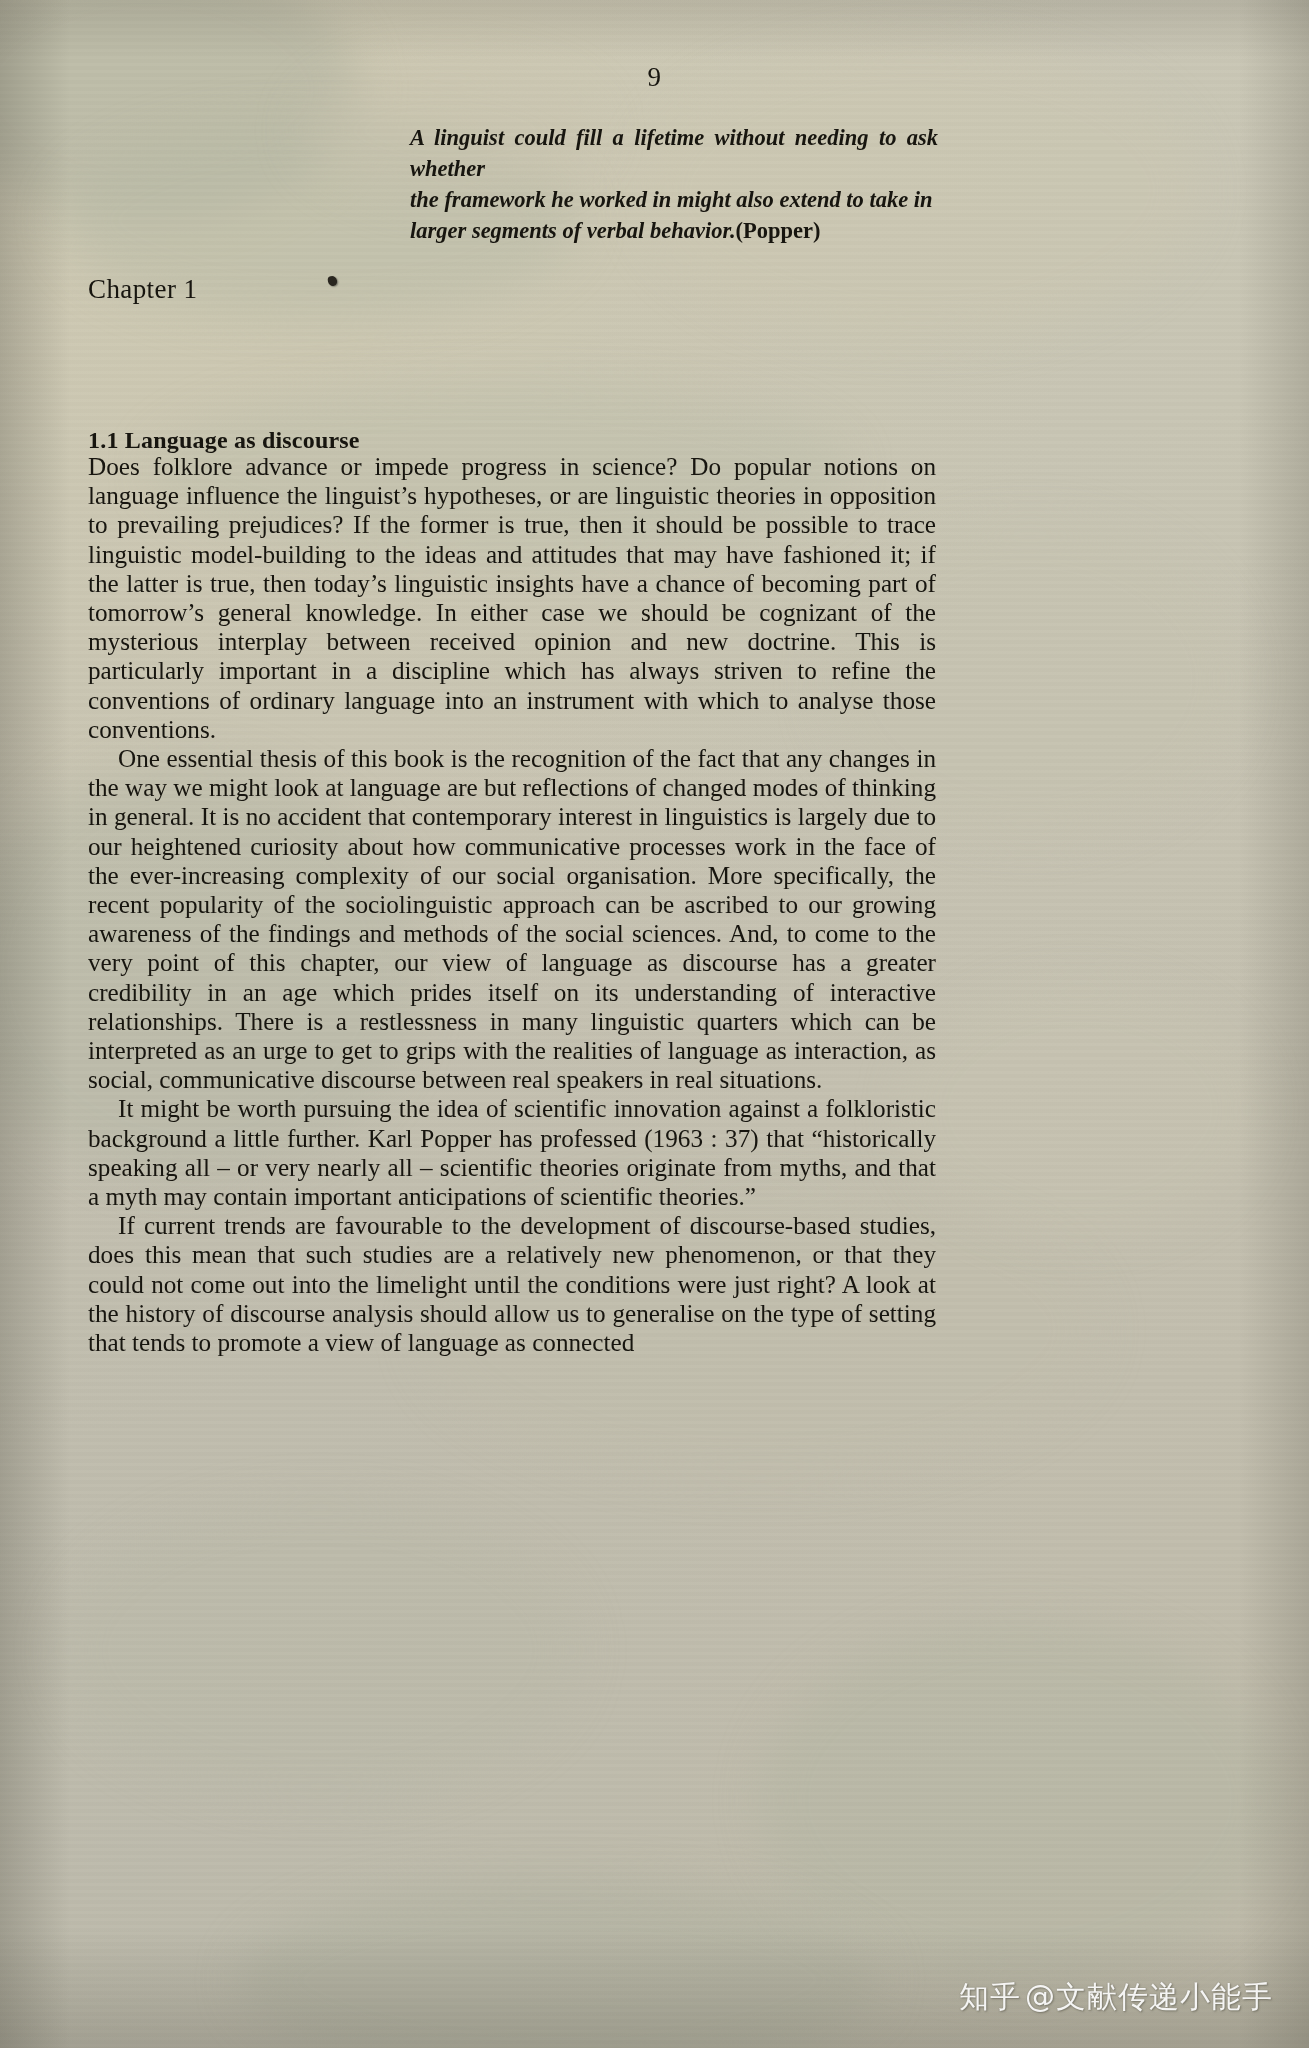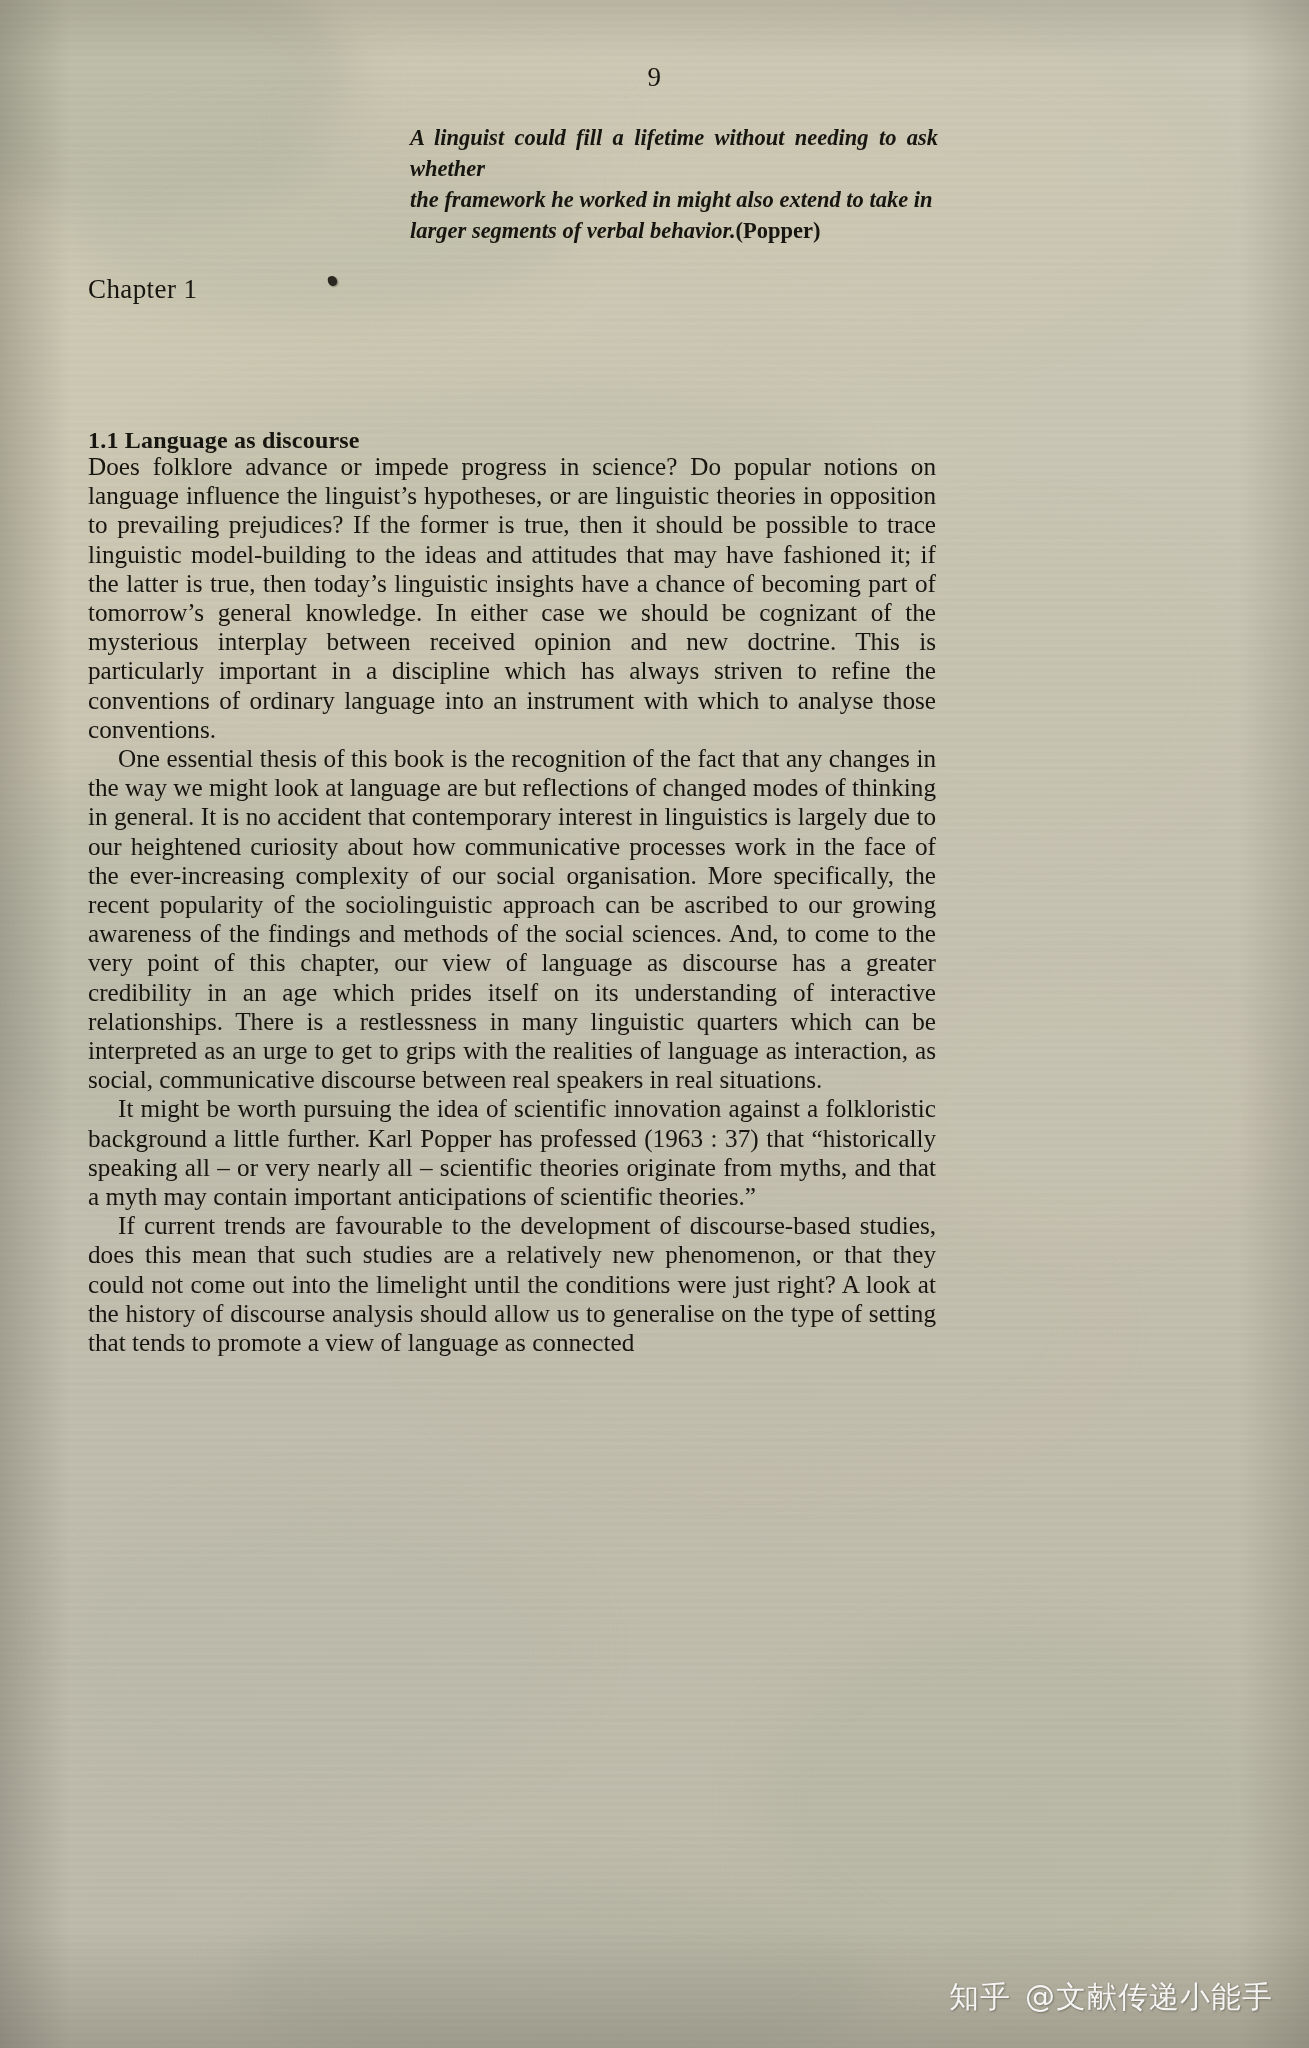--- a/index.html
+++ b/index.html
@@ -167,21 +167,21 @@
   .body-text p.indent { text-indent: 30px; }
 
   
   .watermark {
     position: absolute;
     right: 36px;
     bottom: 30px;
     z-index: 9;
     display: flex;
     align-items: center;
-    gap: 14px;
+    gap: 4px;
     font-family: "DejaVu Sans", "Liberation Sans", sans-serif;
     font-size: 30px;
     color: rgba(255,255,255,0.92);
     text-shadow:
       0 0 1px rgba(120,118,104,0.9),
       1px 1px 2px rgba(80,78,66,0.55);
     letter-spacing: 1px;
     white-space: nowrap;
   }
   .watermark .wm-brand { font-weight: 500; }

